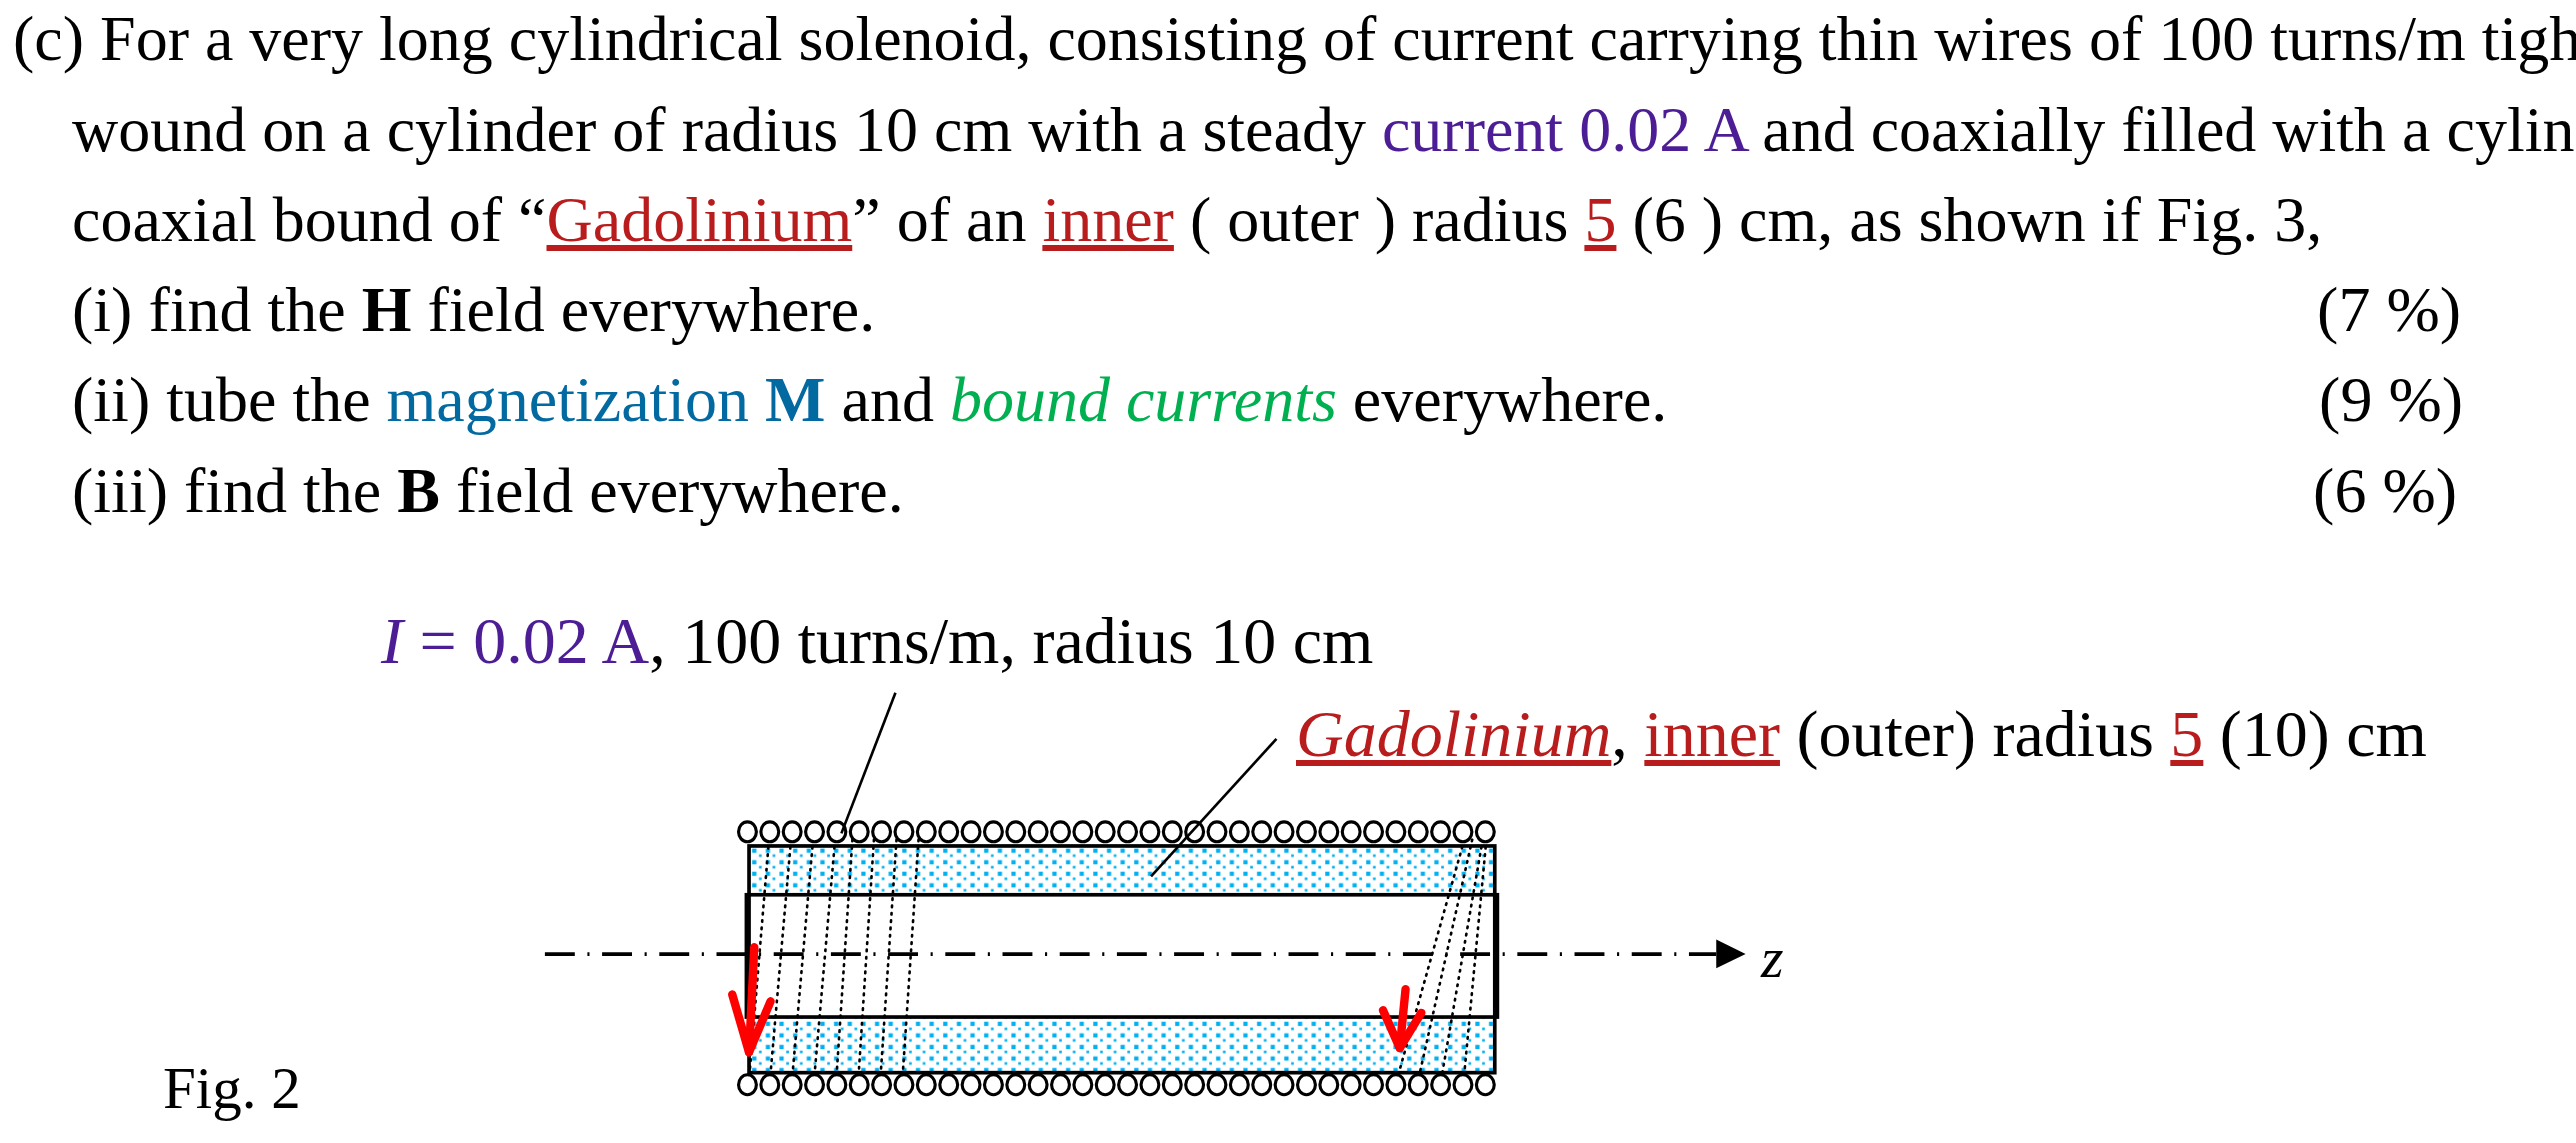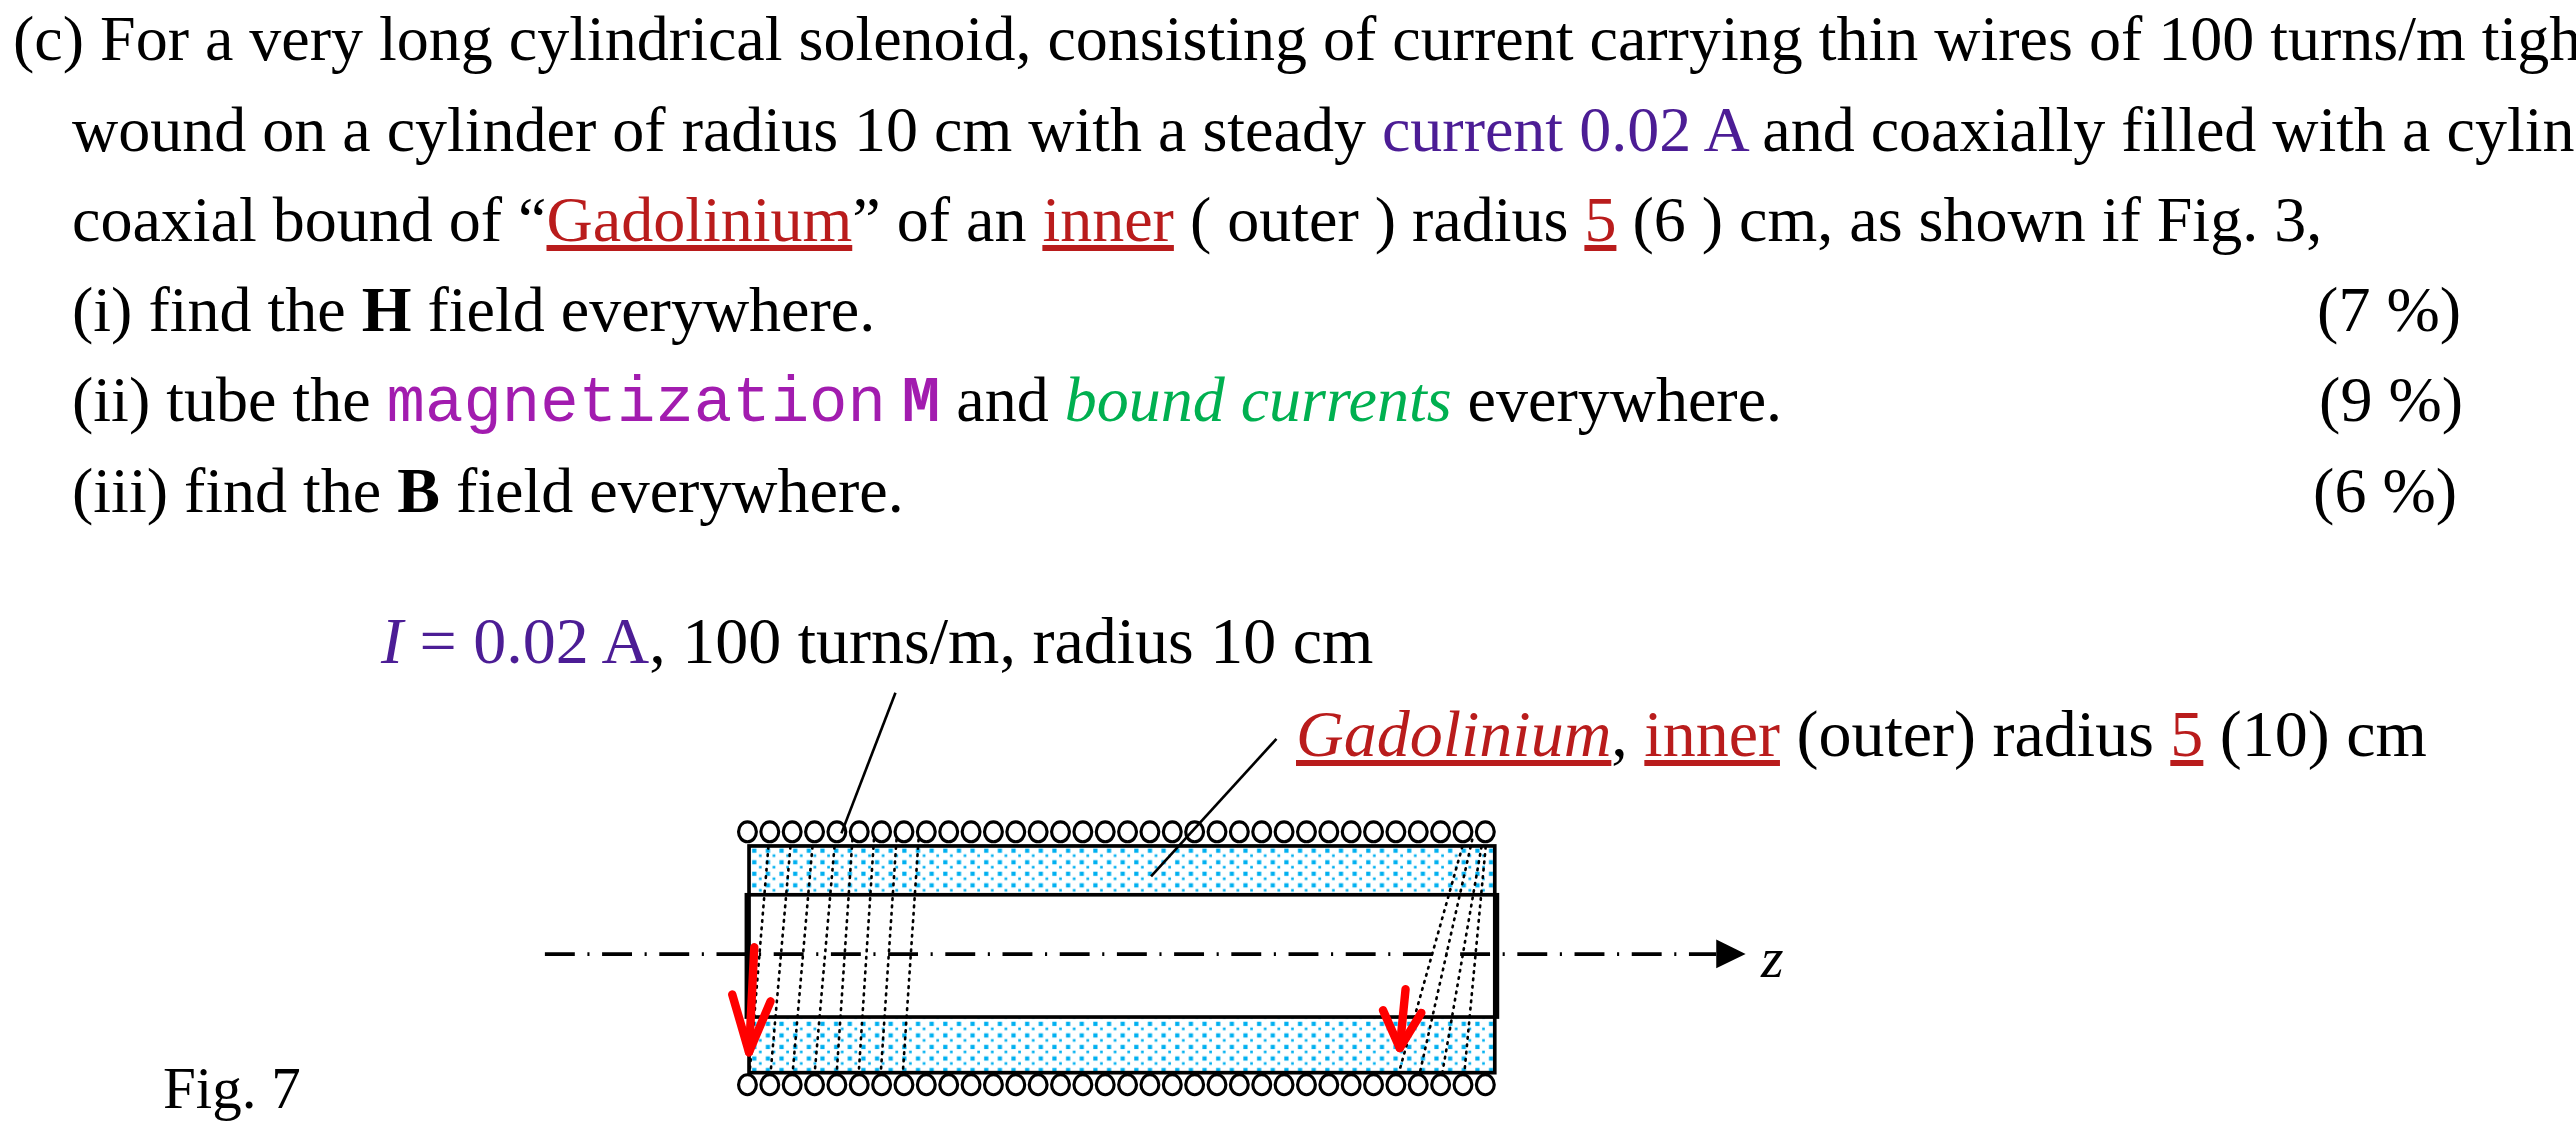--- a/index.html
+++ b/index.html
@@ -2,21 +2,21 @@
 <html style="font-size:8.4px"><head>
 <meta charset="utf-8">
 <style>
   html, body { margin: 0; padding: 0; background: #ffffff; }
   body { width: 2576px; height: 1143px; position: relative; overflow: hidden;
          font-family: "Liberation Serif", "DejaVu Serif", serif; color: #000; }
   .line { position: absolute; font-size: 64px; line-height: 1; white-space: nowrap; }
   .pct { position: absolute; font-size: 64px; line-height: 1; white-space: nowrap; text-align: right; width: 210px; }
   .red { color: #4c1d95; }
   .blue { color: #b91c1c; text-decoration: underline; }
-  .purple { color: #a21caf; font-family: Liberation Mono, monospace; }
+  .purple { color: #0369a1; }
   .green { color: #00b050; font-weight: normal; font-style: italic; }
   .bold { font-weight: bold; }
   .ital { font-style: italic; }
   .label { position: absolute; font-size: 66px; line-height: 1; white-space: nowrap; }
   svg.fig { position: absolute; left: 0; top: 0; }
 </style>
 </head>
 <body>
 
 <div class="line" style="left:13px; top:7.3px;">
@@ -47,21 +47,21 @@
 <div class="pct" style="left:2247px; top:459px;">(6 %)</div>
 
 <div class="label" style="left:381px; top:608px;">
   <span class="red ital">I</span><span class="red"> = 0.02 A</span><span>, 100 turns/m, radius 10 cm</span>
 </div>
 
 <div class="label" style="left:1296px; top:701px;">
   <span class="blue ital">Gadolinium</span><span>, </span><span class="blue">inner</span><span> (outer) radius </span><span class="blue">5</span><span> (10) cm</span>
 </div>
 
-<div class="label" style="left:163px; top:1059px; font-size:59px;">Fig. 7</div>
+<div class="label" style="left:163px; top:1059px; font-size:59px;">Fig. 2</div>
 
 <div class="label ital" style="left:1761px; top:929px; font-size:58px;">z</div>
 
 <svg class="fig" width="2576" height="1143" viewBox="0 0 4908 2178">
   <defs>
     <pattern id="dots" x="1427" y="1612" width="26" height="22" patternUnits="userSpaceOnUse">
       <rect x="6" y="5" width="8" height="8" fill="#00b0f0"></rect>
       <rect x="19" y="16" width="5" height="5" fill="#00b0f0"></rect>
     </pattern>
   </defs>

